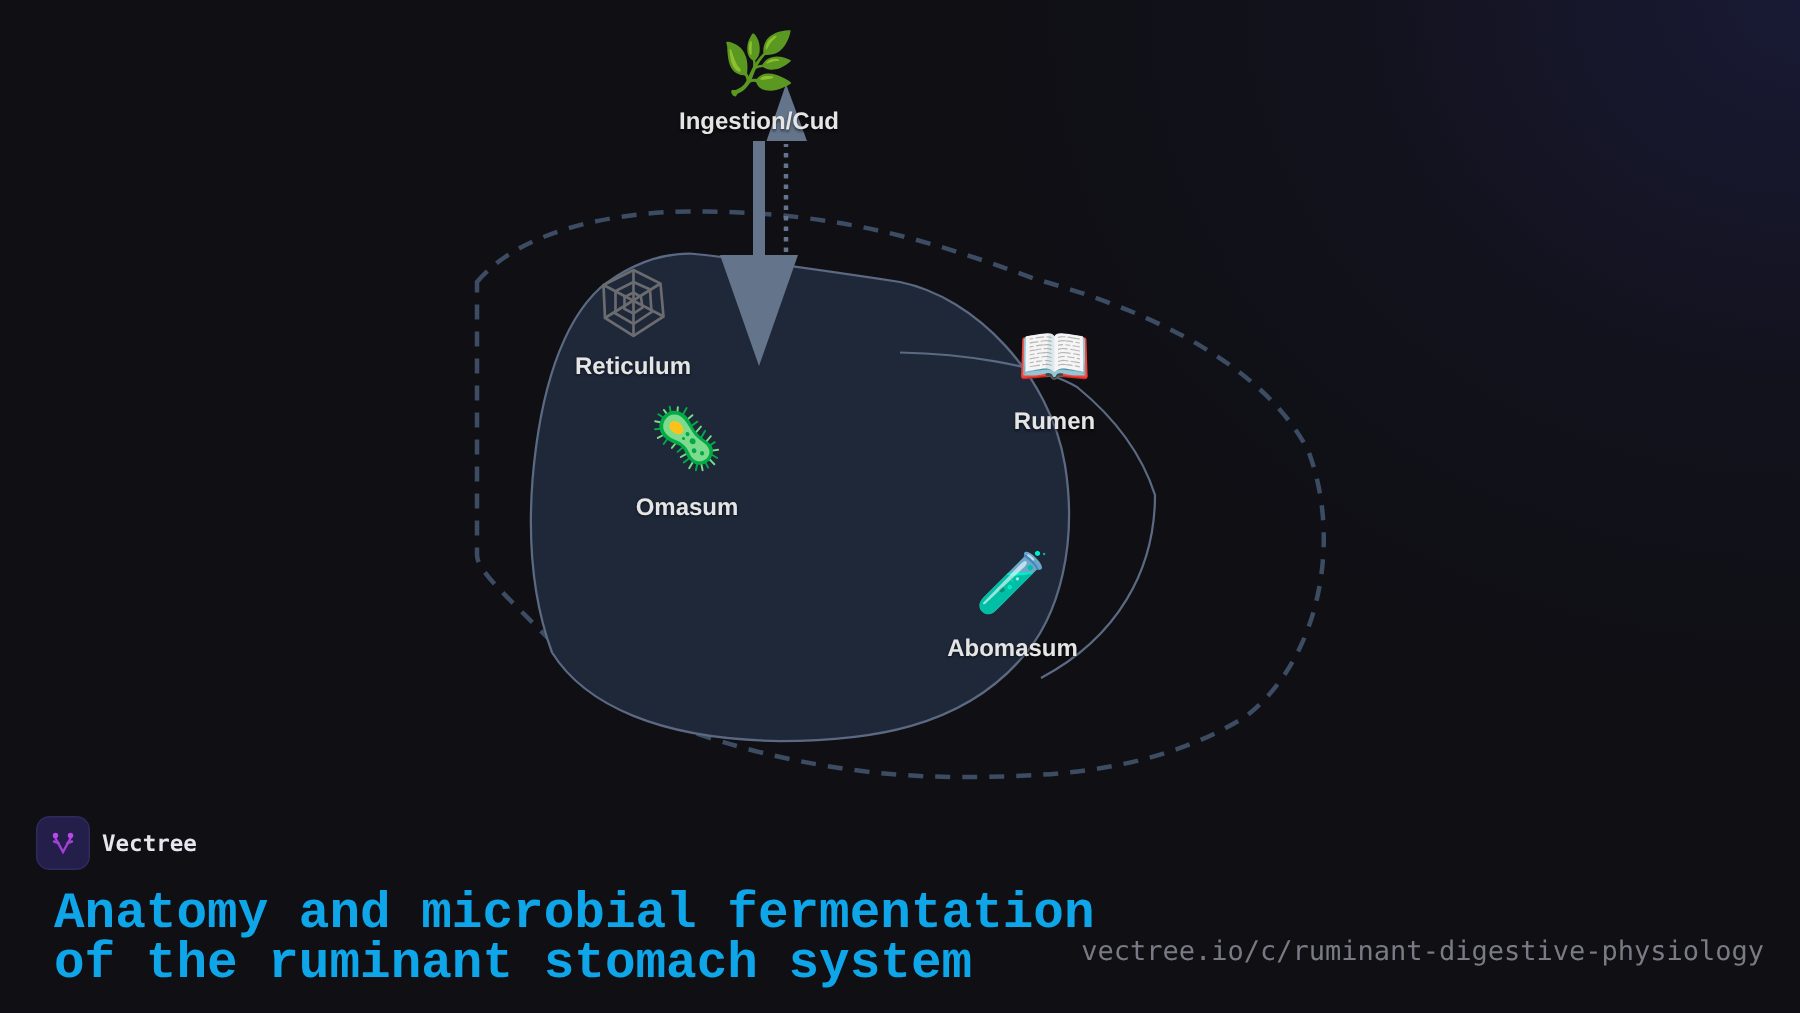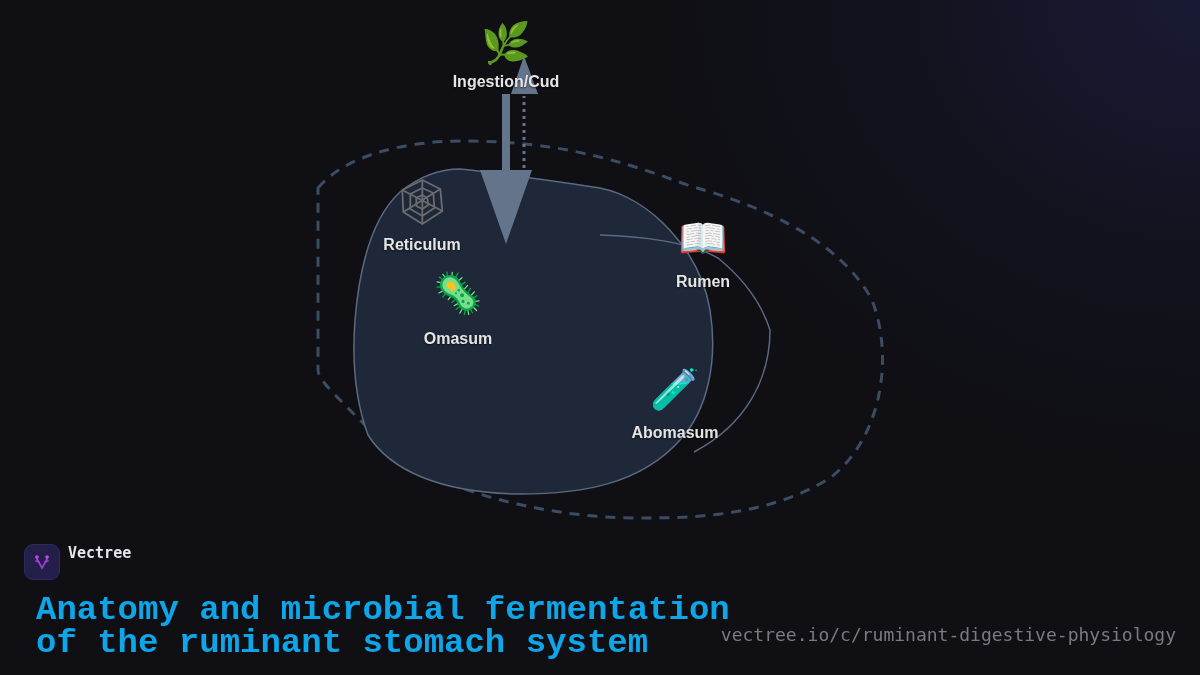--- a/index.html
+++ b/index.html
@@ -25,21 +25,21 @@
     }
     .node .label {
       margin-top: 6px;
       font-size: 16px; font-weight: 700; color: #e5e5e5;
       white-space: nowrap;
       text-shadow: 0 1px 2px rgba(0,0,0,0.6);
     }
     .web-icon { width: 48px; height: 48px; }
     .brand {
       position: absolute; left: 24px; top: 544px;
-      display: flex; align-items: flex-start; gap: 8px;
+      display: flex; align-items: center; gap: 8px;
     }
     .brand-logo {
       width: 34px; height: 34px; border-radius: 9px;
       background: #231f4a; border: 1px solid #2e2a5c;
       display: flex; align-items: center; justify-content: center;
     }
     .brand-name {
       font-family: "DejaVu Sans Mono", monospace; font-weight: 700;
       font-size: 15px; color: #e6e6ee;
     }

